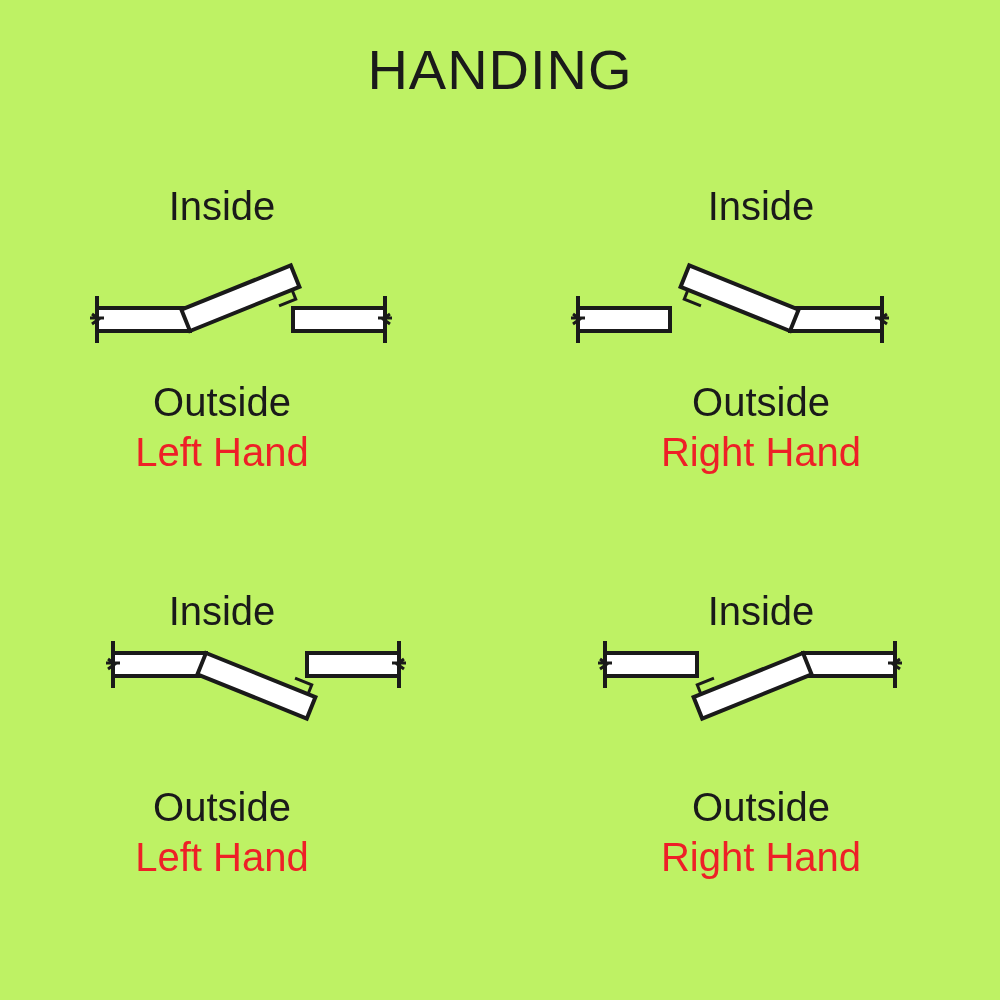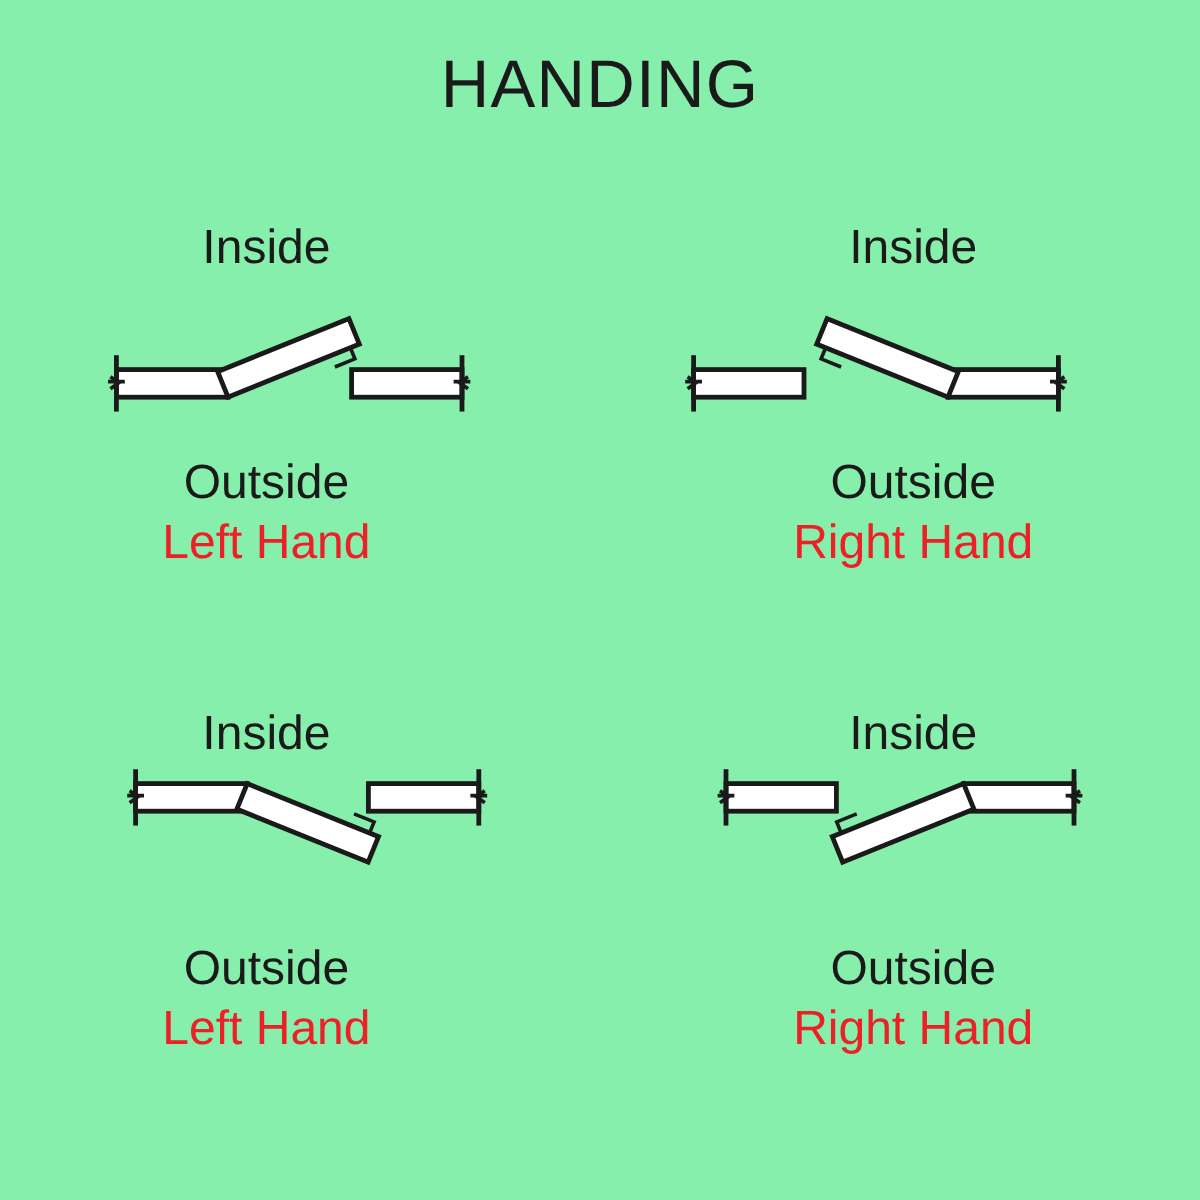--- a/index.html
+++ b/index.html
@@ -13,21 +13,21 @@
     height: 1000px;
     font-family: "Liberation Sans", sans-serif;
     color: #000000;
     overflow: hidden;
     position: relative;
   }
   #page {
     position: relative;
     width: 1000px;
     height: 1000px;
-    background: #86efac;
+    background: #bef264;
   }
   #title {
     position: absolute;
     top: 42px;
     left: 0;
     width: 1000px;
     text-align: center;
     font-size: 56px;
     font-weight: 400;
     letter-spacing: 1px;

